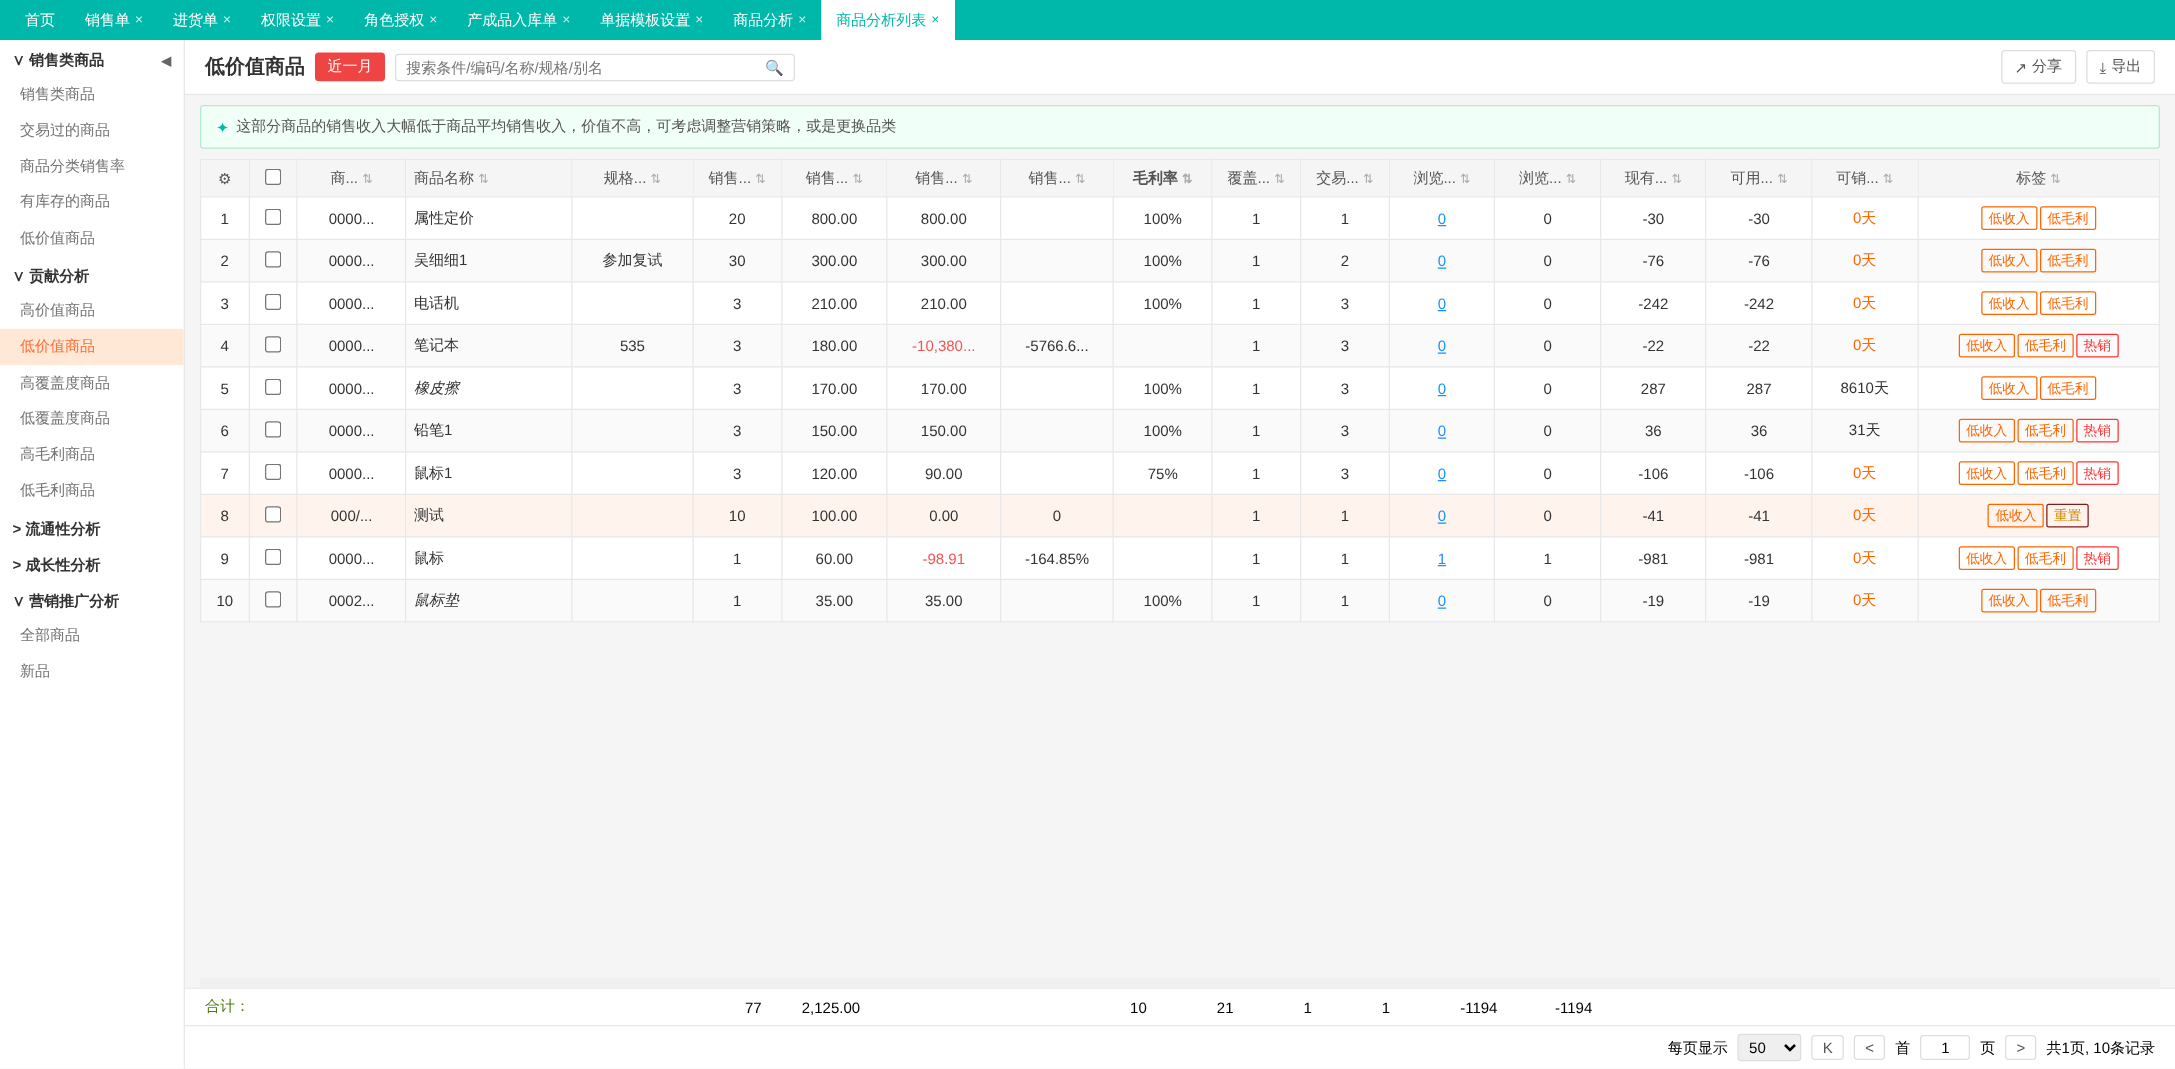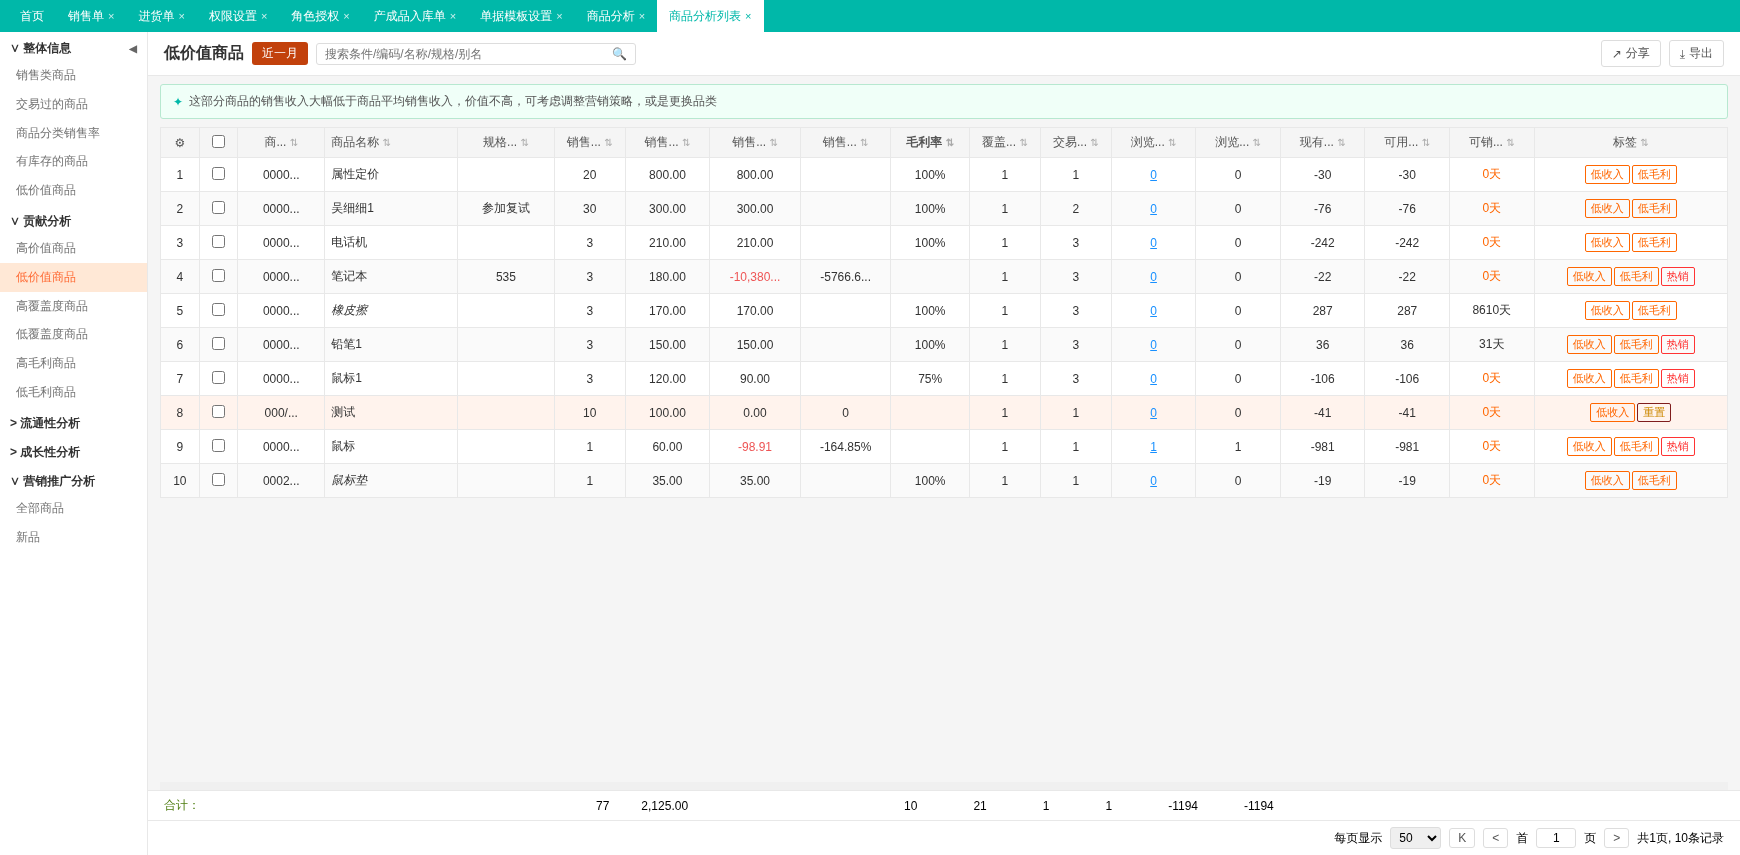--- a/index.html
+++ b/index.html
@@ -79,21 +79,21 @@
       display: flex;
       align-items: center;
       gap: 8px;
     }
     .page-title {
       font-size: 16px;
       font-weight: 600;
       color: #333;
     }
     .filter-btn {
-      background: #c2410c;
+      background: #ef4444;
       color: #fff;
       border: none;
       padding: 3px 10px;
       border-radius: 3px;
       cursor: pointer;
       font-size: 12px;
     }
     .search-box {
       flex: 1;
       max-width: 320px;
@@ -295,21 +295,21 @@
   <div class="nav-item active">
     <span>商品分析列表</span>
     <span class="nav-close" style="color:#00b8a9;">×</span>
   </div>
 </div>
 
 <div class="main-layout">
 
   <div class="sidebar">
     <div class="sidebar-group-title">
-      <span>∨ 整体信息</span>
+      <span>∨ 销售类商品</span>
       <span class="arrow">◀</span>
     </div>
     <div class="sidebar-item">销售类商品</div>
     <div class="sidebar-item">交易过的商品</div>
     <div class="sidebar-item">商品分类销售率</div>
     <div class="sidebar-item">有库存的商品</div>
     <div class="sidebar-item">低价值商品</div>
 
     <div class="sidebar-group-title">
       <span>∨ 贡献分析</span>

